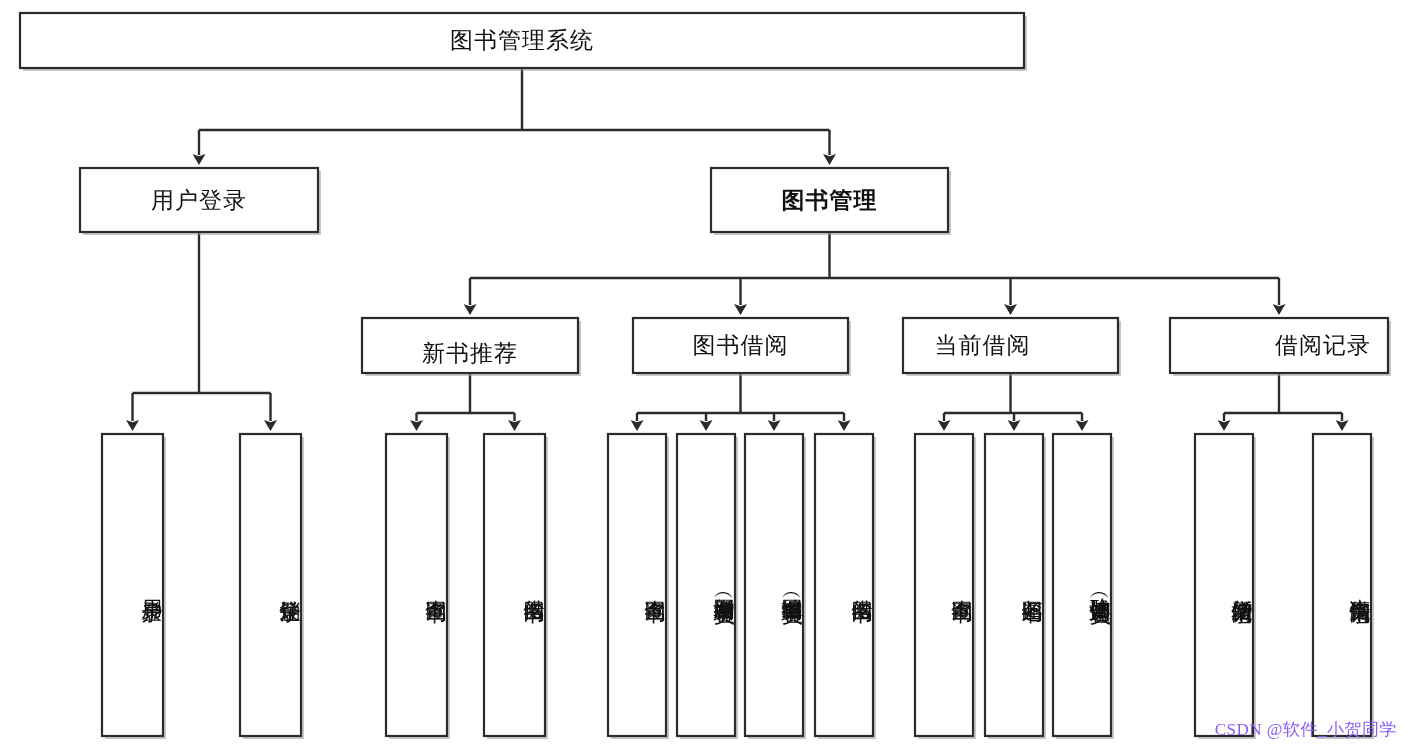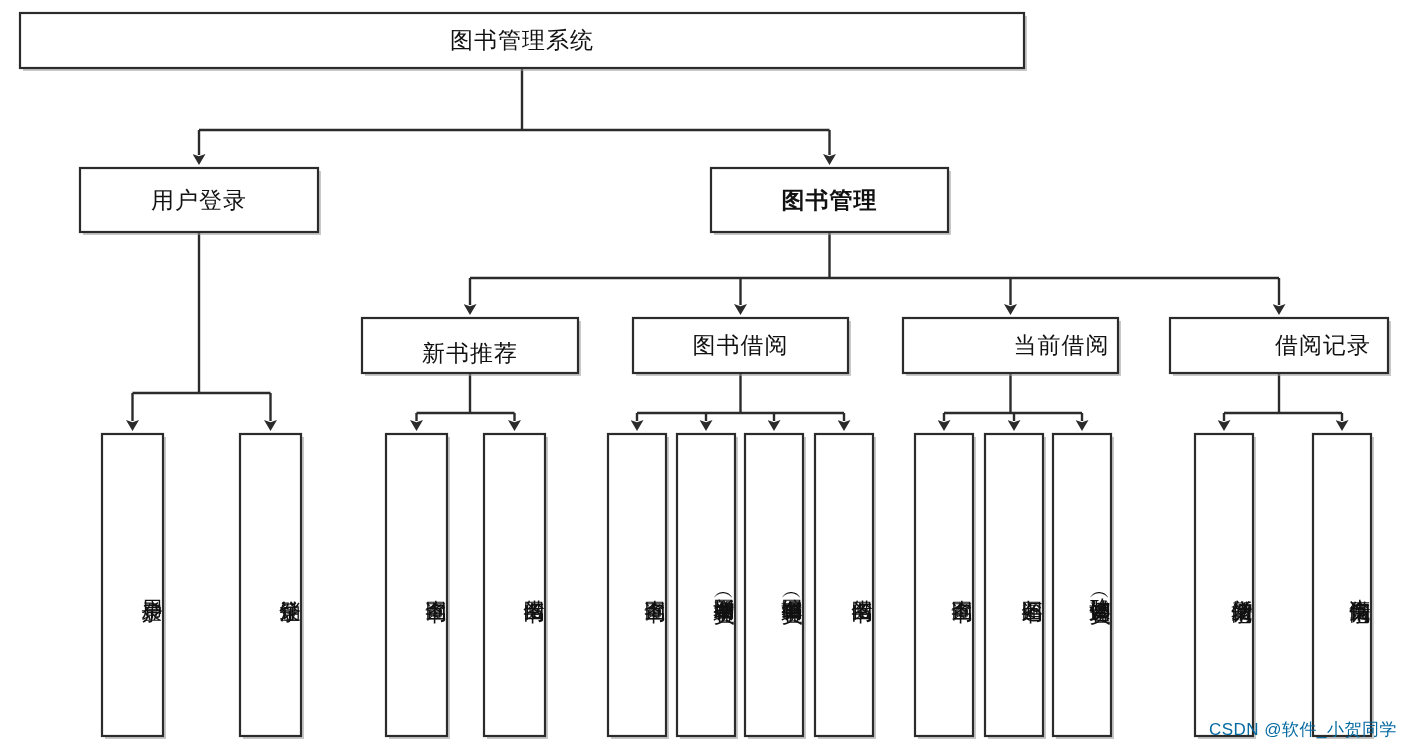--- a/index.html
+++ b/index.html
@@ -69,22 +69,22 @@
     letter-spacing: 1px;
     font-family: "DejaVu Sans", "Liberation Sans", sans-serif;
     white-space: nowrap;
     pointer-events: none;
   }
   .watermark {
     position: absolute;
     right: 8px;
     bottom: 6px;
     font-size: 17px;
-    color: #0369a1;
-    font-family: Liberation Sans, sans-serif;
+    color: #8b5cf6;
+    font-family: Liberation Serif, serif;
     letter-spacing: 0.5px;
     user-select: none;
   }
 </style>
 </head>
 <body>
 
 <div id="diagram-root">
 
   <svg class="canvas" viewBox="0 0 1405 747">
@@ -172,21 +172,21 @@
         <rect class="node-box" x="1313" y="434" width="58" height="302"></rect>
       </g>
   </svg>
 
   <div id="labels-layer">
       <div class="hlabel-wrap" style="left: 20px; top: 13px; width: 1004px; height: 55px;">图书管理系统</div>
       <div class="hlabel-wrap" style="left: 80px; top: 168px; width: 238px; height: 64px;">用户登录</div>
       <div class="hlabel-wrap" style="left: 711px; top: 168px; width: 237px; height: 64px; font-weight: bold;">图书管理</div>
       <div class="hlabel-wrap" style="left: 362px; top: 318px; width: 216px; height: 55px; margin-top: 8px;">新书推荐</div>
       <div class="hlabel-wrap" style="left: 633px; top: 318px; width: 215px; height: 55px;">图书借阅</div>
-      <div class="hlabel-wrap" style="left: 954px; top: 318px; width: 215px; height: 55px;">当前借阅</div>
+      <div class="hlabel-wrap" style="left: 875px; top: 318px; width: 215px; height: 55px;">当前借阅</div>
       <div class="hlabel-wrap" style="left: 1170px; top: 318px; width: 218px; height: 55px; margin-left: 44px;">借阅记录</div>
       <div class="vlabel-wrap" style="left: 102px; top: 440px; width: 61px; height: 290px;">用户登录</div>
       <div class="vlabel-wrap" style="left: 240px; top: 440px; width: 61px; height: 290px;">注销登录</div>
       <div class="vlabel-wrap" style="left: 386px; top: 440px; width: 61px; height: 290px;">查询图书</div>
       <div class="vlabel-wrap" style="left: 484px; top: 440px; width: 61px; height: 290px;">借阅图书</div>
       <div class="vlabel-wrap" style="left: 608px; top: 440px; width: 58px; height: 290px;">查询图书</div>
       <div class="vlabel-wrap" style="left: 677px; top: 440px; width: 58px; height: 290px;">新增图书（管理员）</div>
       <div class="vlabel-wrap" style="left: 745px; top: 440px; width: 58px; height: 290px;">编辑图书（管理员）</div>
       <div class="vlabel-wrap" style="left: 815px; top: 440px; width: 58px; height: 290px;">借阅图书</div>
       <div class="vlabel-wrap" style="left: 915px; top: 440px; width: 58px; height: 290px;">查询图书</div>

